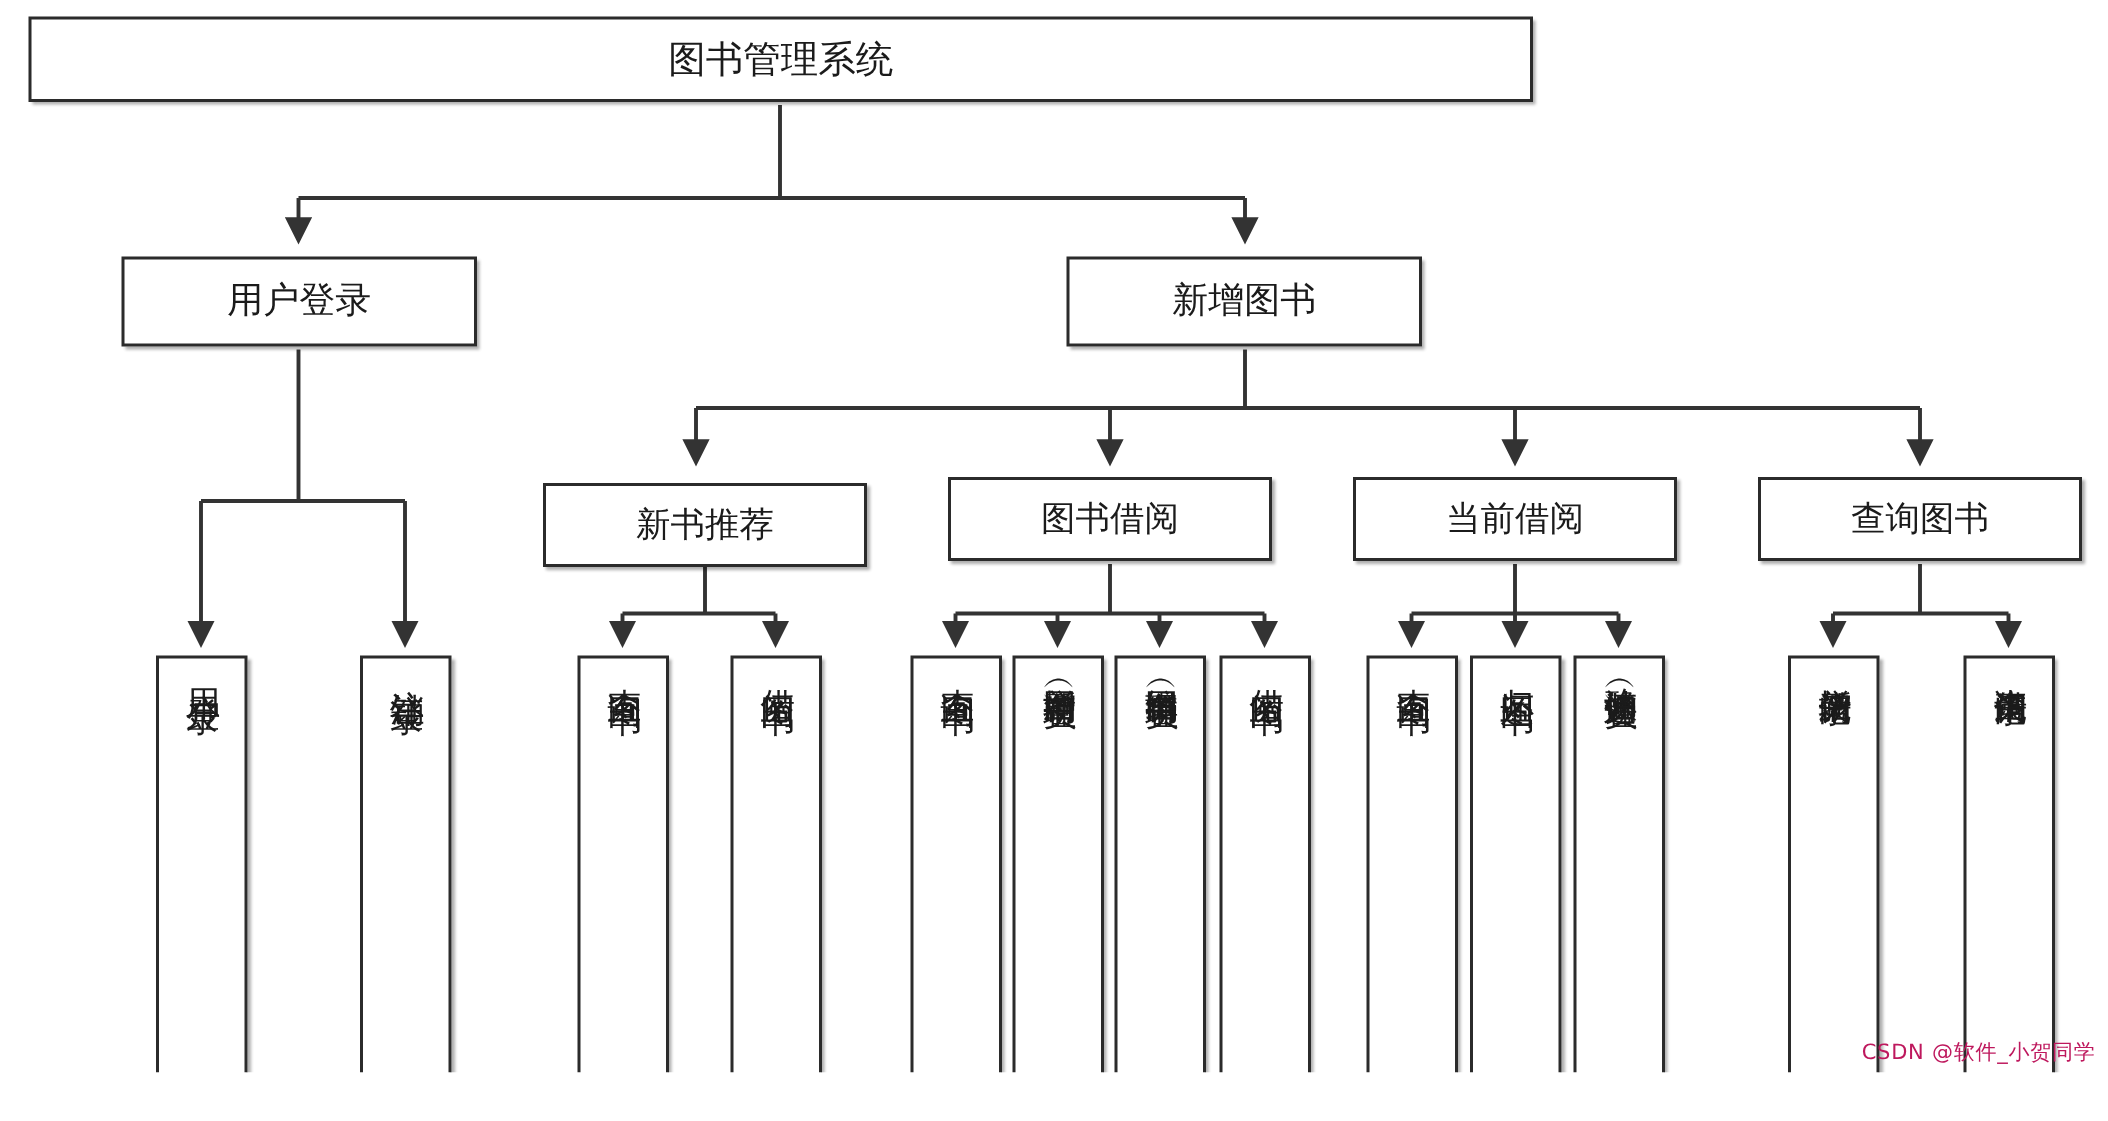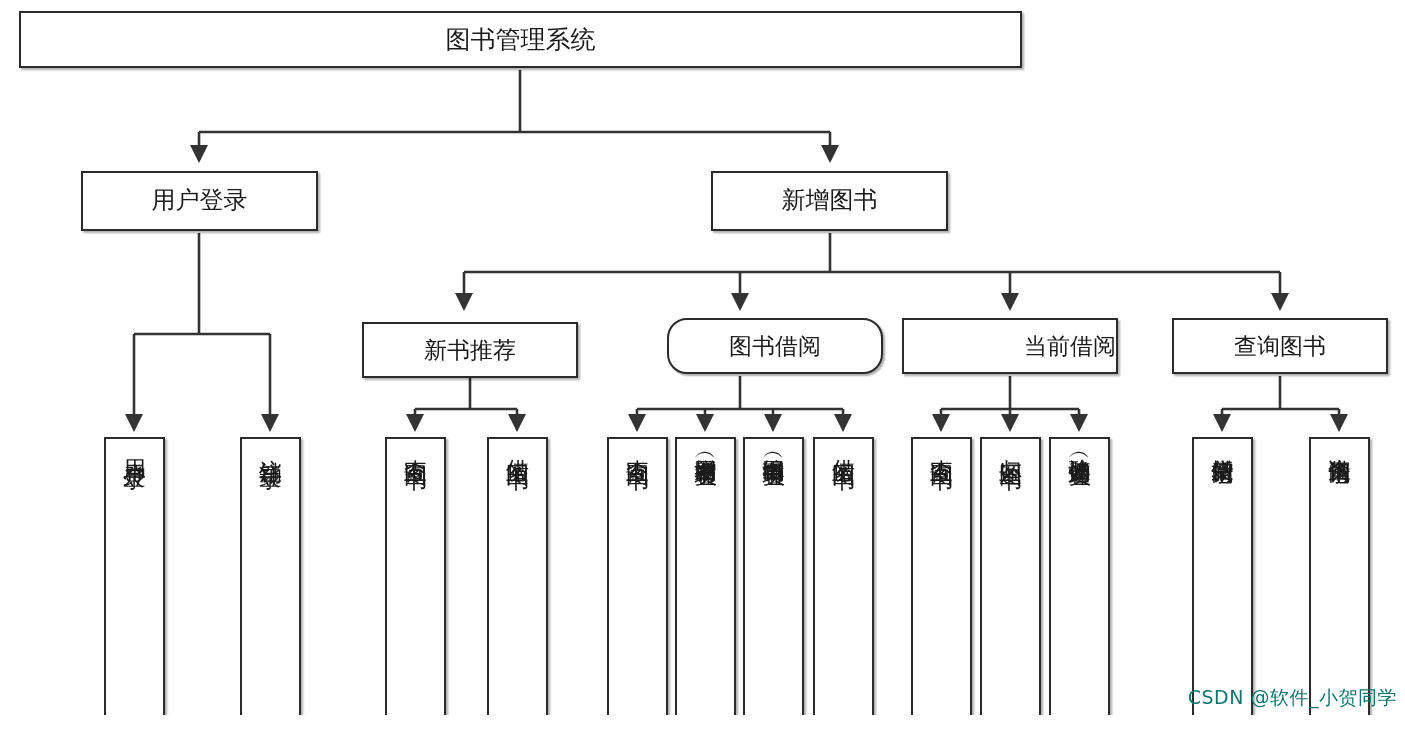--- a/index.html
+++ b/index.html
@@ -58,22 +58,22 @@
     white-space: nowrap;
   }
   .node.leaf.tall-text .label {
     font-size: 22px;
     letter-spacing: 1px;
   }
   .watermark {
     position: absolute;
     right: 8px;
     bottom: 4px;
-    font-size: 19px;
-    color: #0f766e;
+    font-size: 14px;
+    color: #be185d;
     letter-spacing: 0.5px;
     z-index: 5;
     white-space: nowrap;
   }
 </style>
 </head>
 <body>
 
 <div id="canvas">
 
@@ -134,24 +134,24 @@
   <div class="node lvl2" style="left:81px; top:171px; width:237px; height:60px;">
     <span class="label">用户登录</span>
   </div>
   <div class="node lvl2" style="left:711px; top:171px; width:237px; height:60px;">
     <span class="label">新增图书</span>
   </div>
 
   <div class="node lvl3" style="left:362px; top:322px; width:216px; height:56px;">
     <span class="label">新书推荐</span>
   </div>
-  <div class="node lvl3" style="left:667px; top:318px; width:216px; height:56px;border-radius:20px;">
+  <div class="node lvl3" style="left:632px; top:318px; width:216px; height:56px;">
     <span class="label">图书借阅</span>
   </div>
-  <div class="node lvl3" style="left:902px; top:318px; width:216px; height:56px;justify-content:flex-end;">
+  <div class="node lvl3" style="left:902px; top:318px; width:216px; height:56px;">
     <span class="label">当前借阅</span>
   </div>
   <div class="node lvl3" style="left:1172px; top:318px; width:216px; height:56px;">
     <span class="label">查询图书</span>
   </div>
 
   <div class="node leaf" style="left:104px; top:437px; width:61px; height:296px;">
     <span class="label">用户登录</span>
   </div>
   <div class="node leaf" style="left:240px; top:437px; width:61px; height:296px;">

